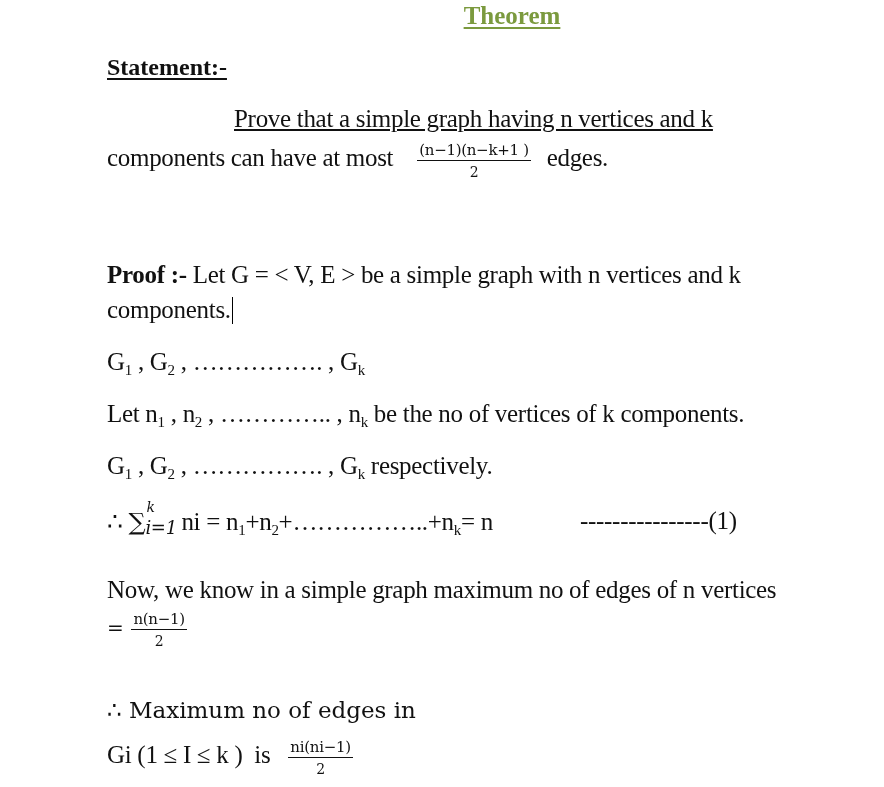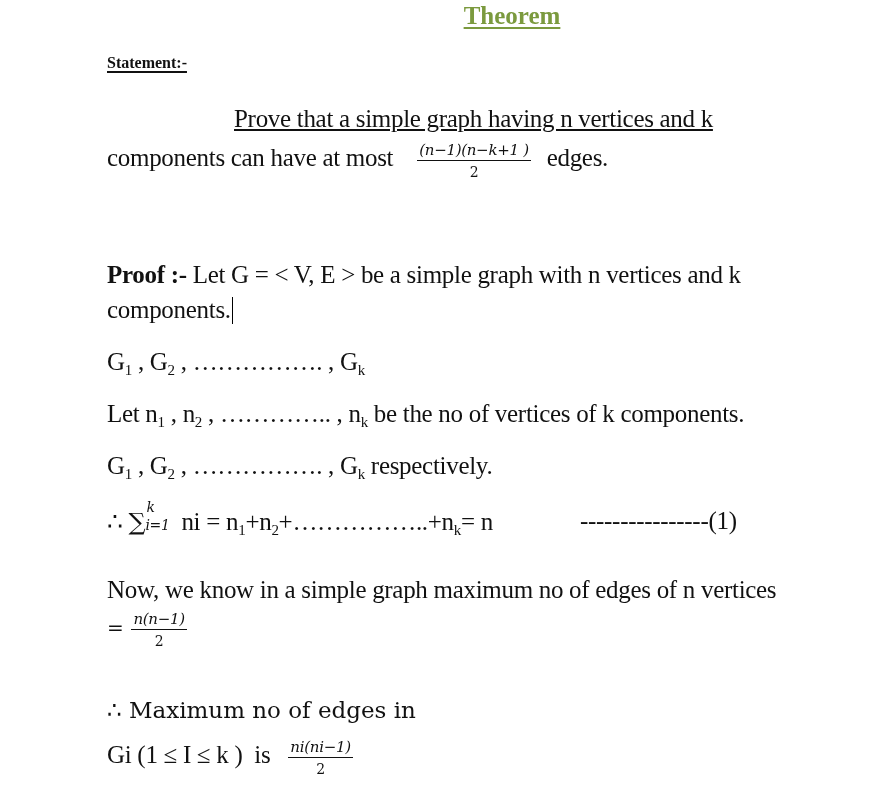--- a/index.html
+++ b/index.html
@@ -8,37 +8,37 @@
     font-family: "Liberation Serif", "DejaVu Serif", serif;
     color: #111111;
   }
   .abs { position: absolute; white-space: nowrap; }
   .title {
     left: 0; width: 1024px; top: 2px; text-align: center;
     font-size: 25px; font-weight: bold; color: #7b9a3e;
     text-decoration: underline; text-decoration-thickness: 2px; text-underline-offset: 3px;
   }
   .heading {
-    left: 107px; top: 54px; font-size: 16px; font-weight: bold;
+    left: 107px; top: 54px; font-size: 24px; font-weight: bold;
     text-decoration: underline; text-decoration-thickness: 2px; text-underline-offset: 3px;
   }
   .line { font-size: 25px; letter-spacing: -0.3px; }
   .frac {
     display: inline-block; vertical-align: middle; text-align: center;
     font-family: "DejaVu Serif", serif;
   }
-  .frac .num { display: block; font-size: 15px; font-style: italic; padding: 0 2px 1px 2px; border-bottom: 1.5px solid #111; }
+  .frac .num { display: block; font-size: 15px; padding: 0 2px 1px 2px; border-bottom: 1.5px solid #111; }
   .frac .den { display: block; font-size: 14px; padding-top: 3px; font-style: normal; }
   sub { font-size: 15px; vertical-align: -5px; line-height: 0; }
   .caret { display: inline-block; width: 1.5px; height: 27px; background: #000; vertical-align: -6px; margin-left: 1px; }
   .math { font-family: "DejaVu Serif", serif; }
   .sigma { font-size: 24px; }
   .limits { display: inline-block; position: relative; width: 36px; height: 26px; vertical-align: -4px; }
   .limits .upper { position: absolute; left: 1px; top: -9px; font-size: 14px; font-style: italic; }
-  .limits .lower { position: absolute; left: 0; top: 9px; font-size: 14px; font-style: italic; }
+  .limits .lower { position: absolute; left: 0; top: 9px; font-size: 18px; font-style: italic; }
 </style>
 </head>
 <body>
 
 <div>
 
   <div class="abs title">Theorem</div>
 
   <div class="abs heading">Statement:-</div>
 

